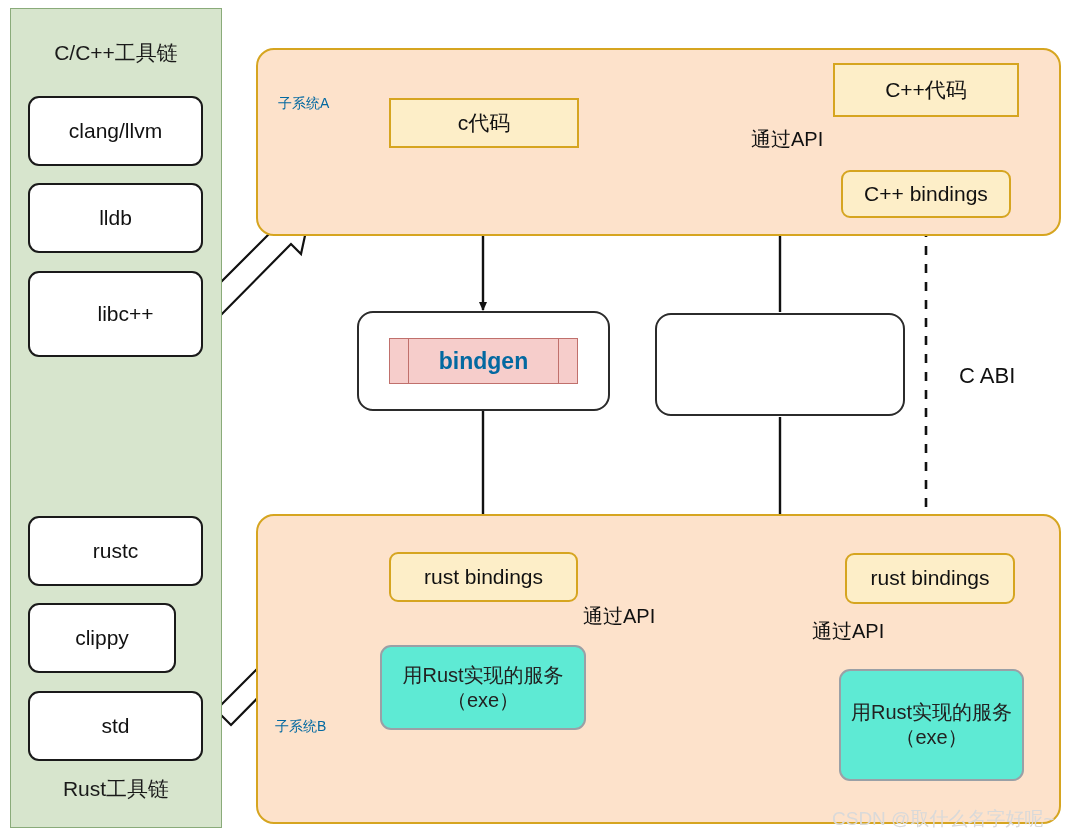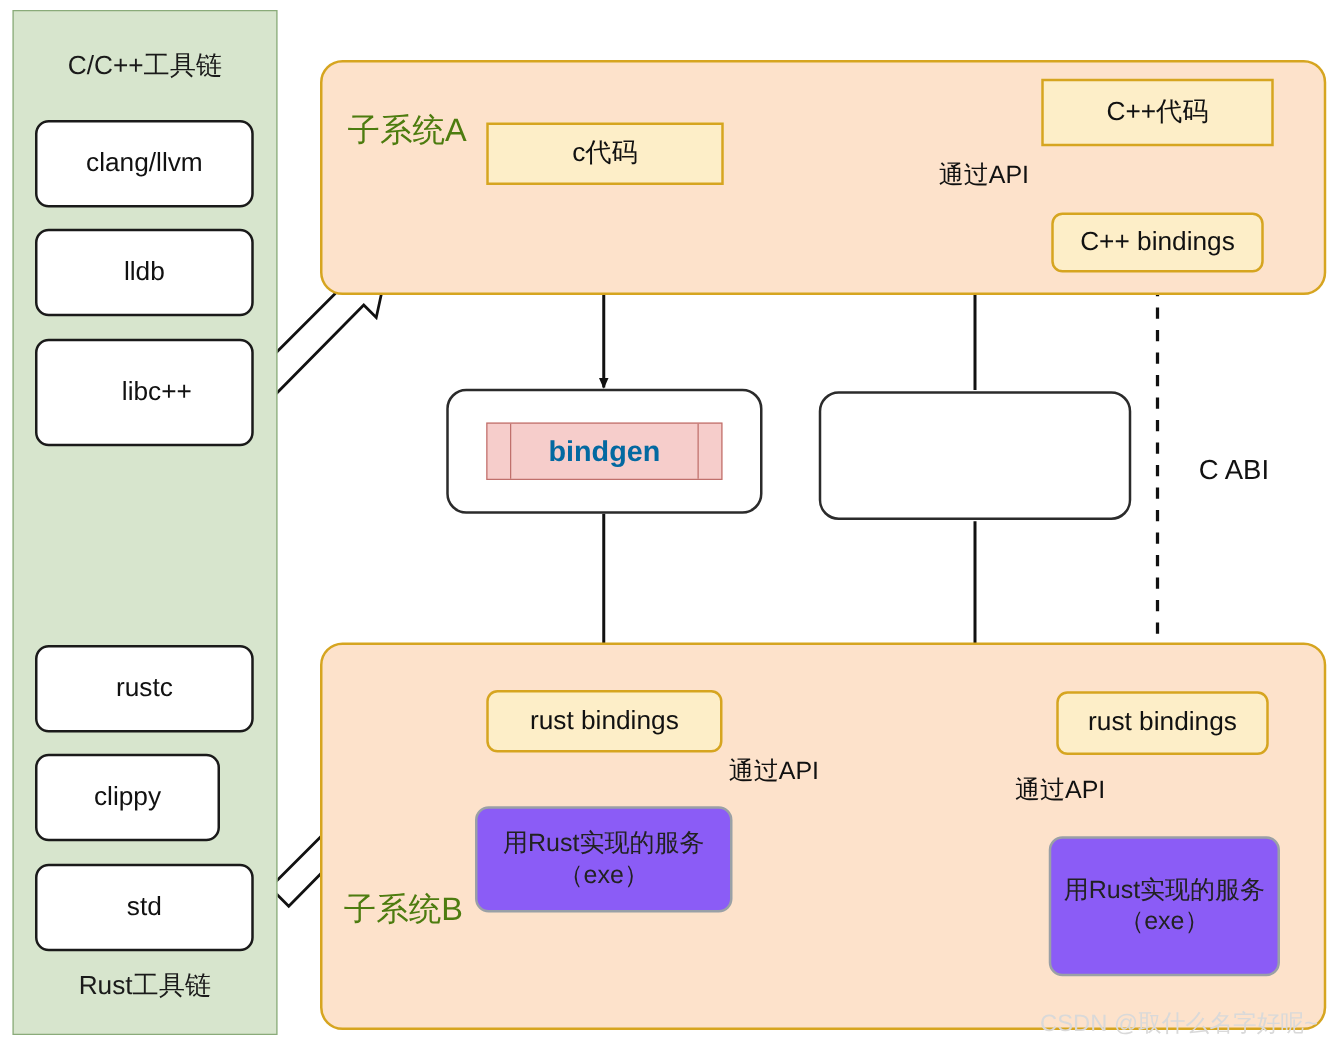--- a/index.html
+++ b/index.html
@@ -53,22 +53,22 @@
     background: transparent;
   }
 
   
   .subsystem {
     background: #fde2cb;
     border: 2px solid #d6a520;
     border-radius: 18px;
   }
   .subsystem-label {
-    font-size: 26px;
-    color: #4d7c0f;
+    font-size: 14px;
+    color: #0369a1;
   }
 
   
   .box-yellow-sharp {
     background: #fdeec8;
     border: 2px solid #d6a520;
     border-radius: 0;
     font-size: 21px;
   }
   .box-yellow-round {
@@ -99,21 +99,21 @@
   .process-bar {
     position: absolute;
     top: 0;
     bottom: 0;
     width: 0;
     border-left: 1.5px solid #c0706c;
   }
 
   
   .box-gray {
-    background: #8b5cf6;
+    background: #5eead4;
     border: 2px solid #9aa0a6;
     border-radius: 11px;
     font-size: 20px;
     color: #222222;
     flex-direction: column;
   }
 
   .edge-label {
     position: absolute;
     font-size: 20px;

